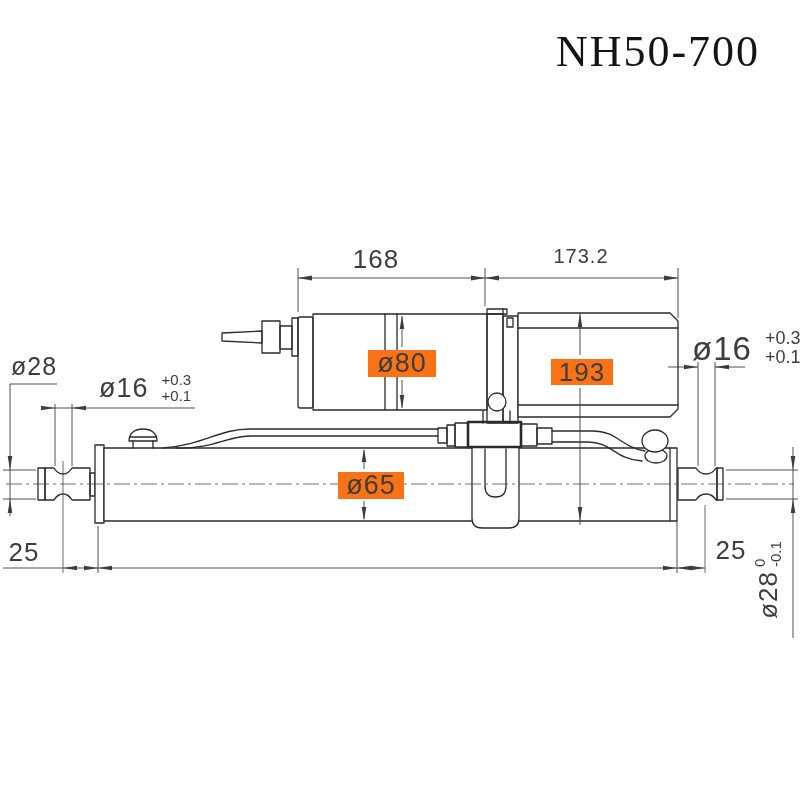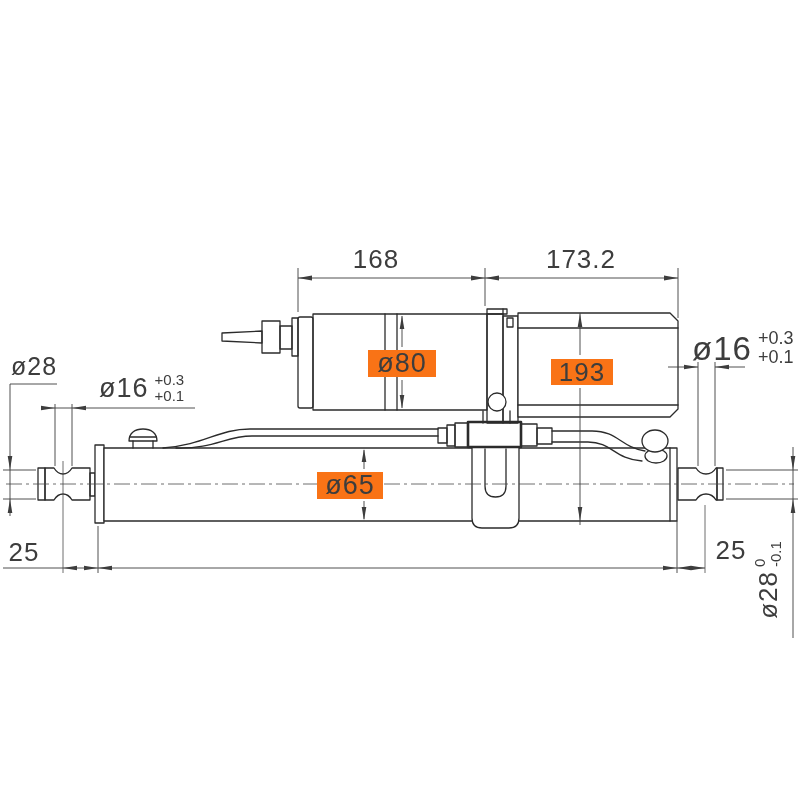--- a/index.html
+++ b/index.html
@@ -3,21 +3,21 @@
 <meta charset="utf-8">
 <style>
   html,body{margin:0;padding:0;background:#fff;}
   .stage{position:relative;width:800px;height:800px;background:#ffffff;overflow:hidden;}
   .stage svg{position:absolute;left:0;top:0;}
   .lbl{position:absolute;font-family:"Liberation Sans","DejaVu Sans",sans-serif;
        color:#3d3d3d;line-height:1;white-space:nowrap;letter-spacing:1px;}
   .ctr{text-align:center;}
   .serif{font-family:"Liberation Serif","DejaVu Serif",serif;color:#141414;letter-spacing:2px;}
   .bgw{background:#f97316;padding:0 3px;}
-  .dimflex{display:flex;align-items:center;gap:6px;}
+  .dimflex{display:flex;align-items:center;gap:13px;}
   .tol{display:inline-flex;flex-direction:column;justify-content:center;line-height:1.08;letter-spacing:0;}
   .rot{transform:rotate(-90deg);display:flex;align-items:center;justify-content:center;gap:4px;}
 </style>
 </head>
 <body>
 
 <div class="stage">
 
 <svg width="800" height="800" viewBox="0 0 800 800">
 
@@ -163,24 +163,25 @@
     <path d="M793,499 L790.7,513 795.3,513 Z"></path>
     <path d="M63,568 L77,565.7 77,570.3 Z"></path>
     <path d="M98,568 L84,565.7 84,570.3 Z"></path>
     <path d="M98,568 L112,565.7 112,570.3 Z"></path>
     <path d="M677,568 L663,565.7 663,570.3 Z"></path>
     <path d="M677,568 L691,565.7 691,570.3 Z"></path>
     <path d="M705,568 L691,565.7 691,570.3 Z"></path>
   </g>
 </svg>
 
+  <div class="lbl serif ctr" style="left:552px;top:30px;width:212px;font-size:44px;">NH50-700</div>
 
   <div class="lbl ctr" style="left:344px;top:246px;width:64px;font-size:26px;">168</div>
 
-  <div class="lbl ctr" style="left:539px;top:246px;width:84px;font-size:26px;">173.2</div>
+  <div class="lbl ctr" style="left:539px;top:246px;width:84px;font-size:20px;">173.2</div>
 
   <div class="lbl ctr bgw" style="left:368px;top:350px;width:62px;font-size:27px;">ø80</div>
 
   <div class="lbl ctr bgw" style="left:551px;top:359px;width:56px;font-size:26px;">193</div>
 
   <div class="lbl ctr" style="left:6px;top:354px;width:56px;font-size:25px;">ø28</div>
 
   <div class="lbl dimflex" style="left:99px;top:372px;font-size:27px;">
     <span>ø16</span>
     <span class="tol" style="font-size:15px;">
@@ -190,21 +191,21 @@
   </div>
 
   <div class="lbl dimflex" style="left:692px;top:329px;font-size:33px;">
     <span>ø16</span>
     <span class="tol" style="font-size:18px;">
       <span>+0.3</span>
       <span>+0.1</span>
     </span>
   </div>
 
-  <div class="lbl ctr bgw" style="left:317px;top:472px;width:60px;font-size:27px;">ø65</div>
+  <div class="lbl ctr bgw" style="left:338px;top:472px;width:60px;font-size:27px;">ø65</div>
 
   <div class="lbl ctr" style="left:2px;top:539px;width:44px;font-size:26px;">25</div>
 
 
   <div class="lbl ctr" style="left:709px;top:537px;width:44px;font-size:26px;">25</div>
 
   <div class="lbl rot" style="left:688px;top:558px;width:160px;height:44px;font-size:26px;">
     <span>ø28</span>
     <span class="tol" style="font-size:15px;">
       <span>0</span>

